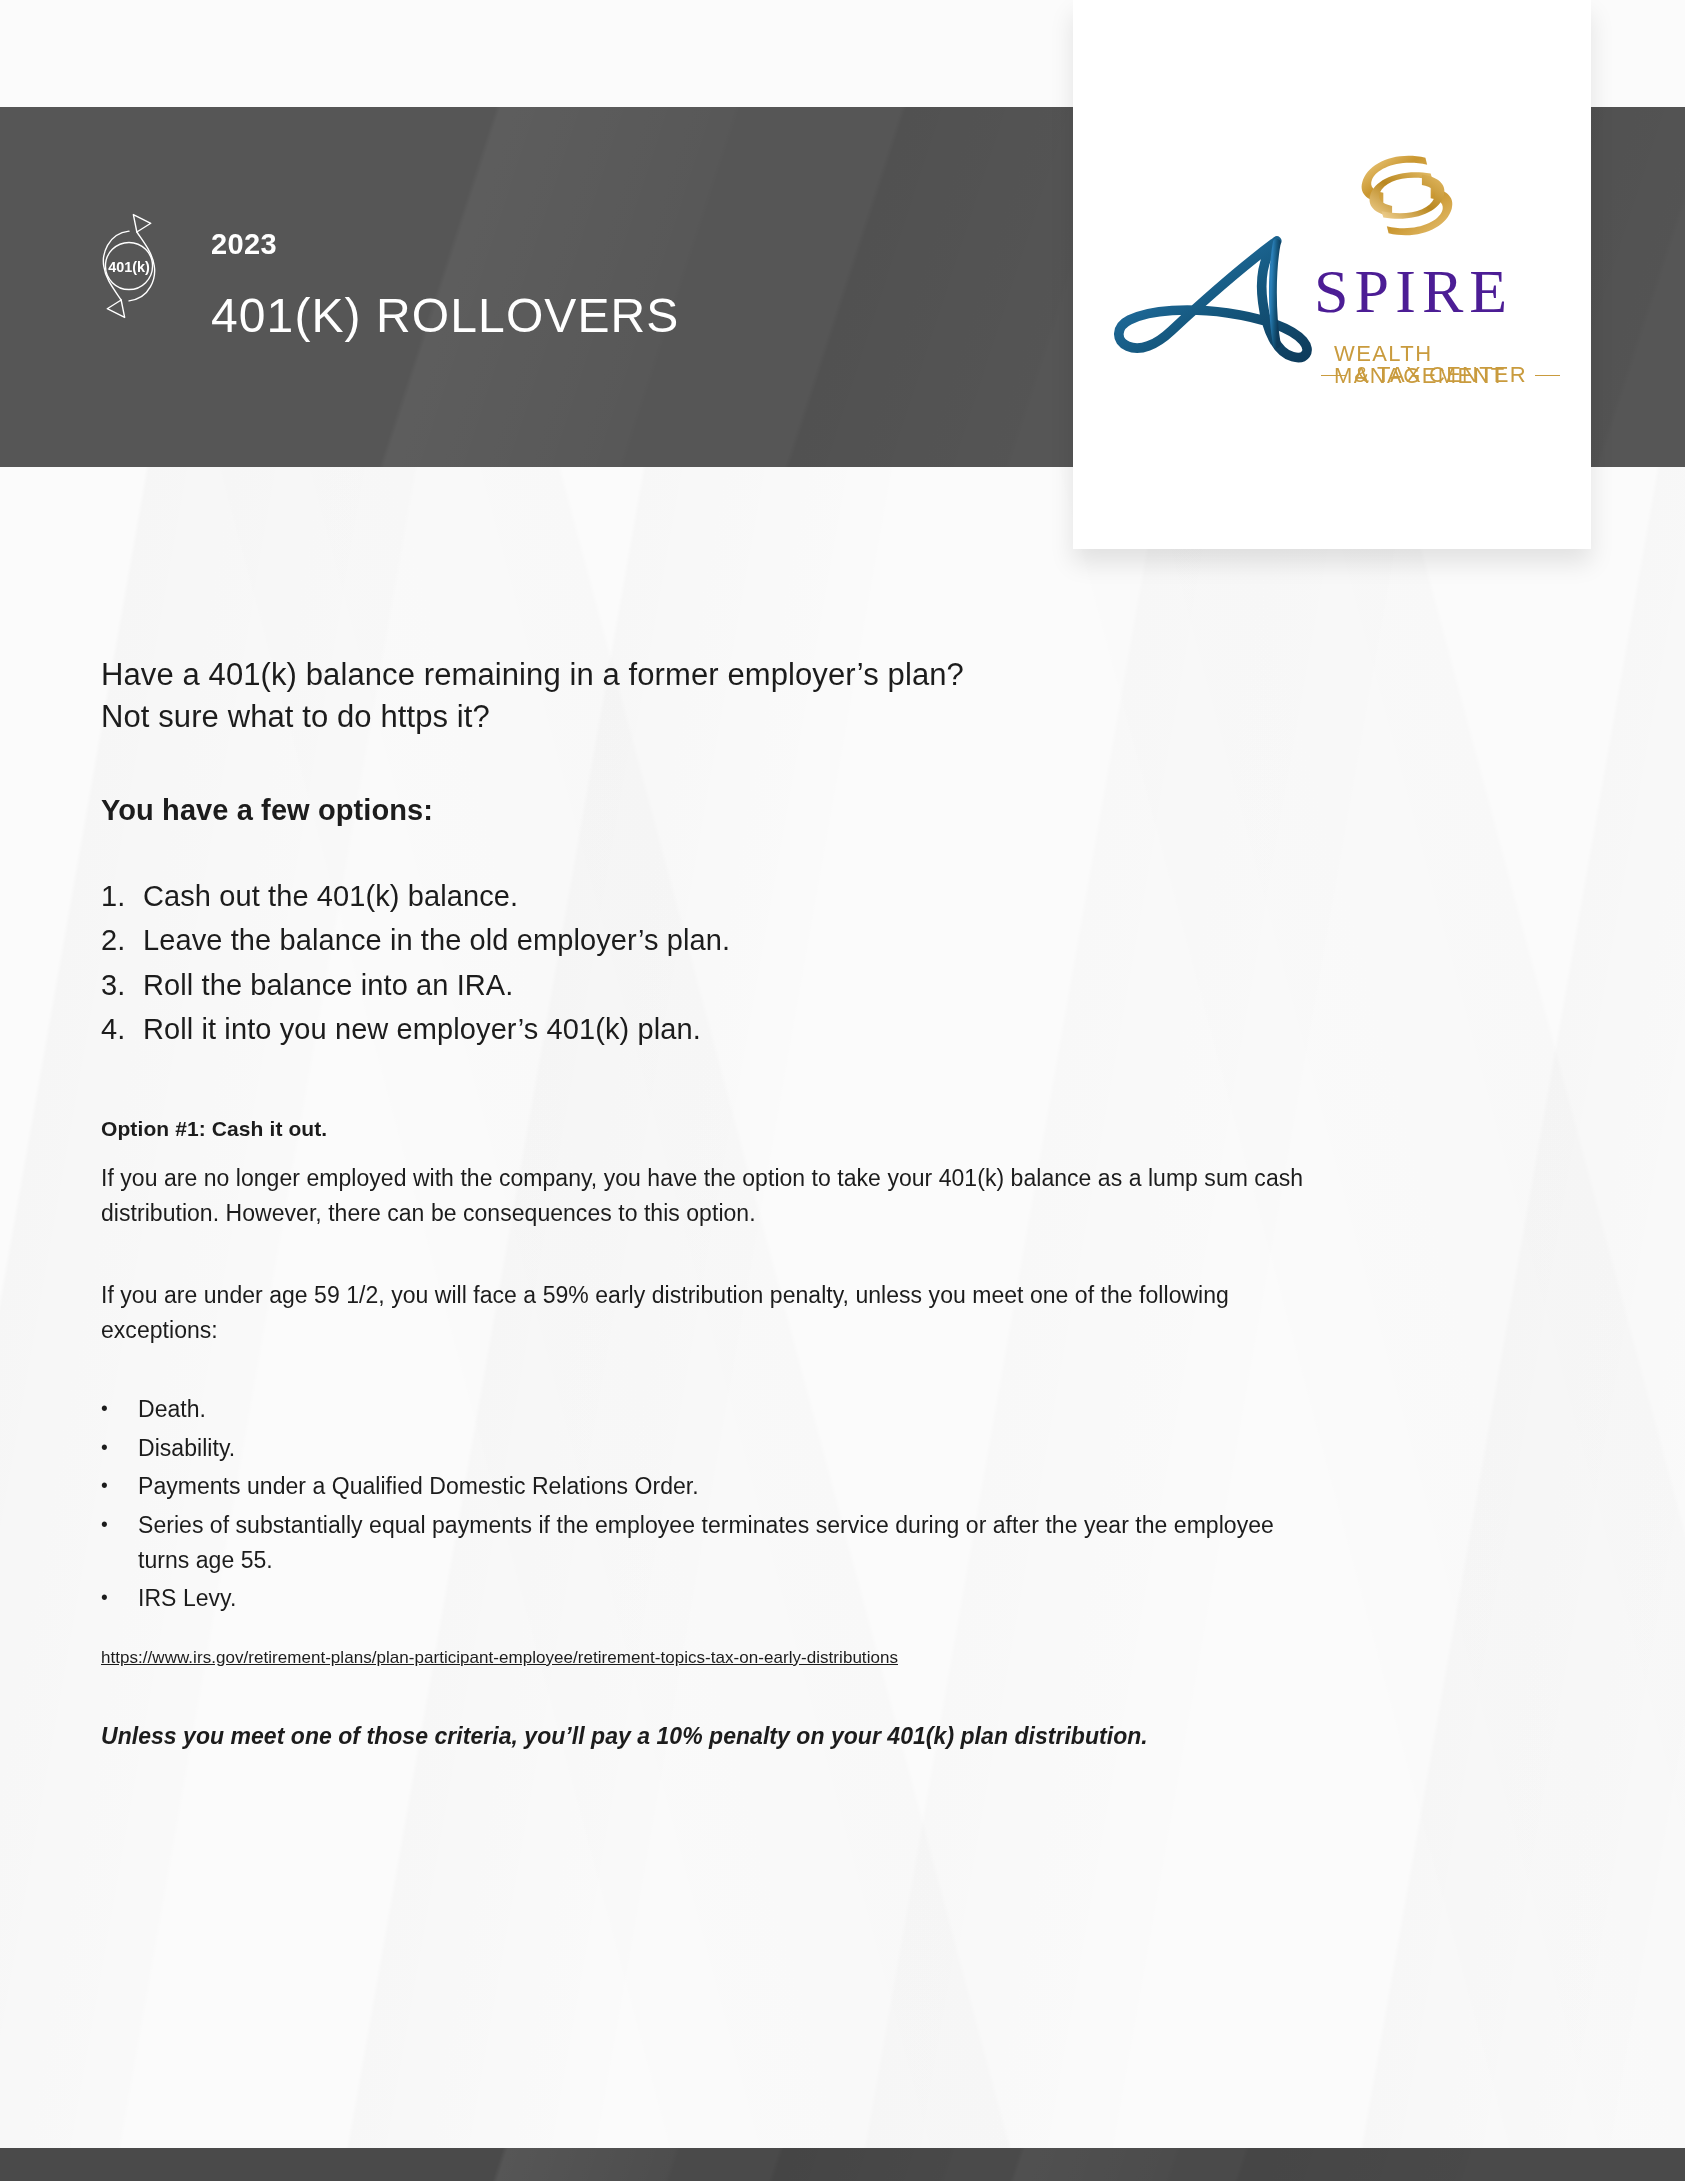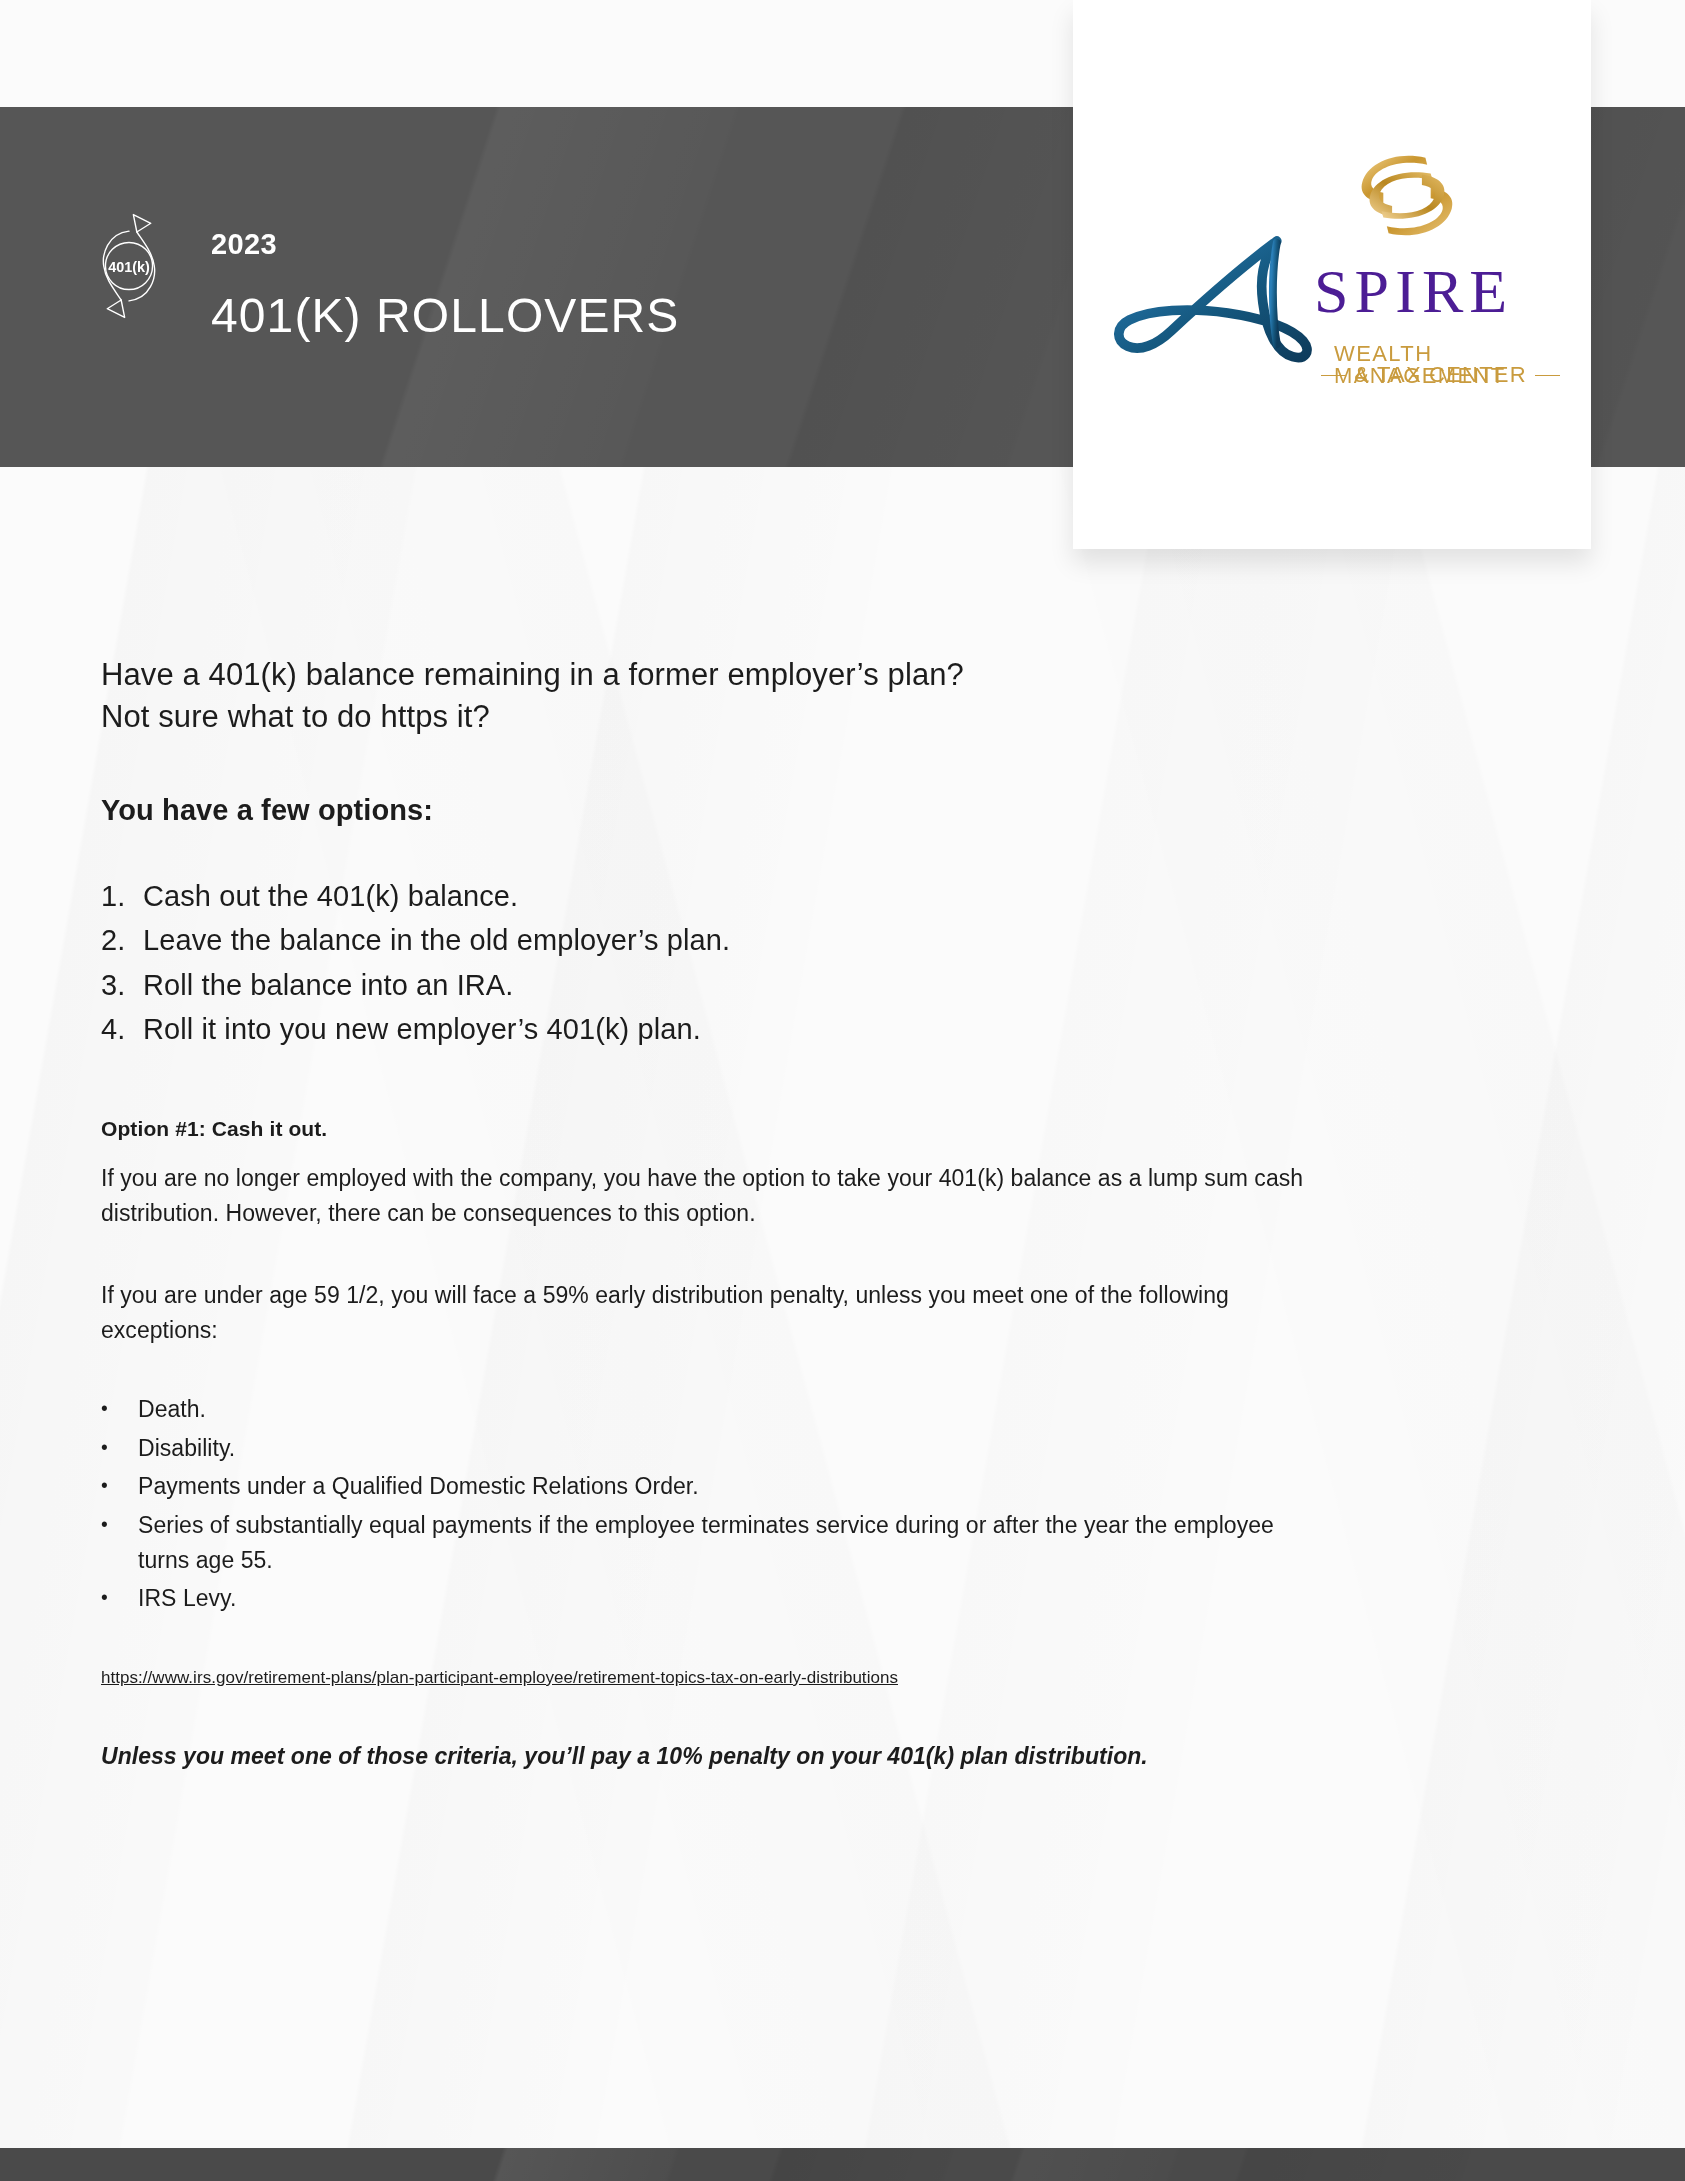--- a/index.html
+++ b/index.html
@@ -259,21 +259,21 @@
   ul.exceptions li .dot {
     width: 37px;
     flex: 0 0 37px;
     font-size: 19.3px;
     line-height: 1.75;
   }
   ul.exceptions li .etext { flex: 1 1 auto; }
 
   a.source-link {
     display: inline-block;
-    margin-top: 48px;
+    margin-top: 28px;
     font-size: 17px;
     color: #1c1c1c;
     text-decoration: underline;
     font-weight: 300;
     letter-spacing: 0.04px;
   }
 
   p.closing {
     font-size: 23px;
     line-height: 1.5;

